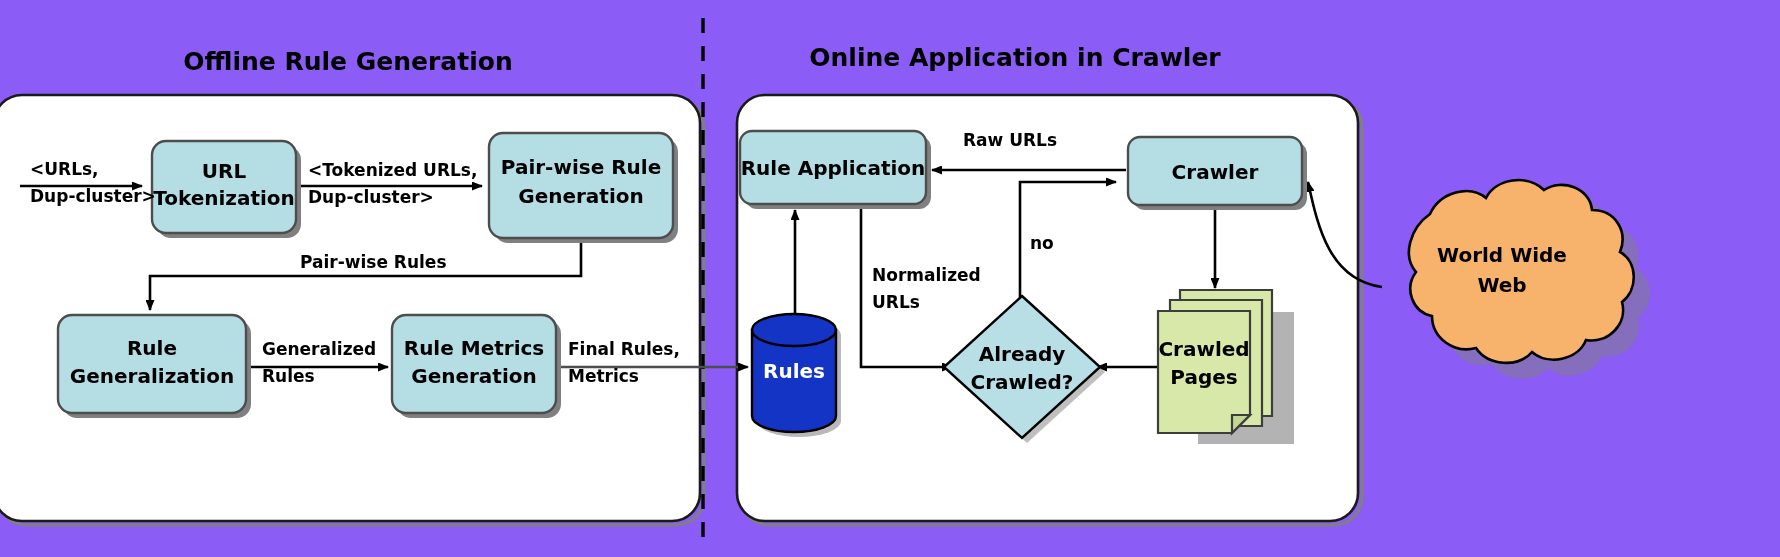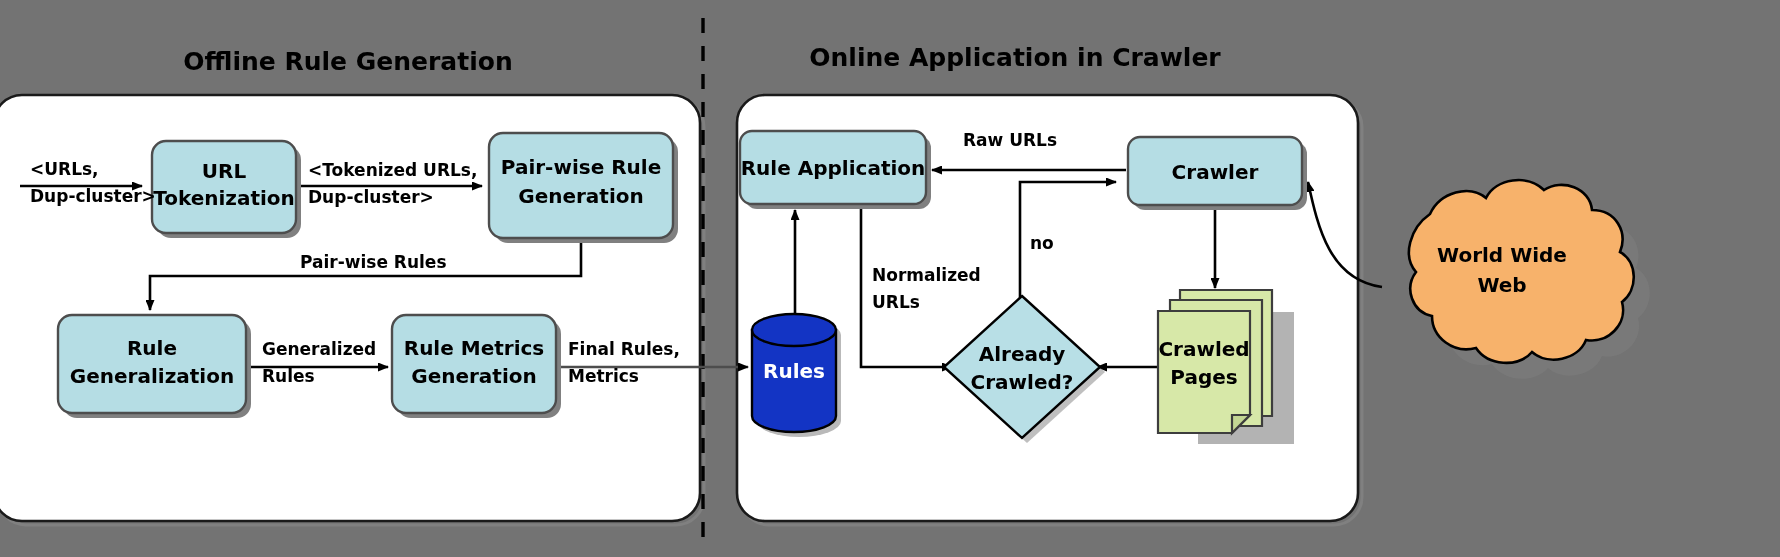--- a/index.html
+++ b/index.html
@@ -1,18 +1,18 @@
 <!DOCTYPE html>
 <html><head>
 <meta charset="utf-8">
 <style>
   html,body{margin:0;padding:0;background:#ffffff;}
   body{width:1780px;height:557px;overflow:hidden;
        font-family:"DejaVu Sans","Liberation Sans",sans-serif;}
-  #stage{position:relative;width:1780px;height:557px;background:#737373;}
+  #stage{position:relative;width:1780px;height:557px;background:#8b5cf6;}
   svg{display:block;}
   .ttl{font-family:"DejaVu Sans","Liberation Sans",sans-serif;font-weight:bold;
        font-size:25px;fill:#000;}
   .blab{font-family:"DejaVu Sans","Liberation Sans",sans-serif;font-weight:bold;
         font-size:20px;fill:#000;}
   .blabw{font-family:"DejaVu Sans","Liberation Sans",sans-serif;font-weight:bold;
         font-size:20px;fill:#ffffff;}
   .elab{font-family:"DejaVu Sans","Liberation Sans",sans-serif;font-weight:bold;
         font-size:17px;fill:#000;}
 </style>

